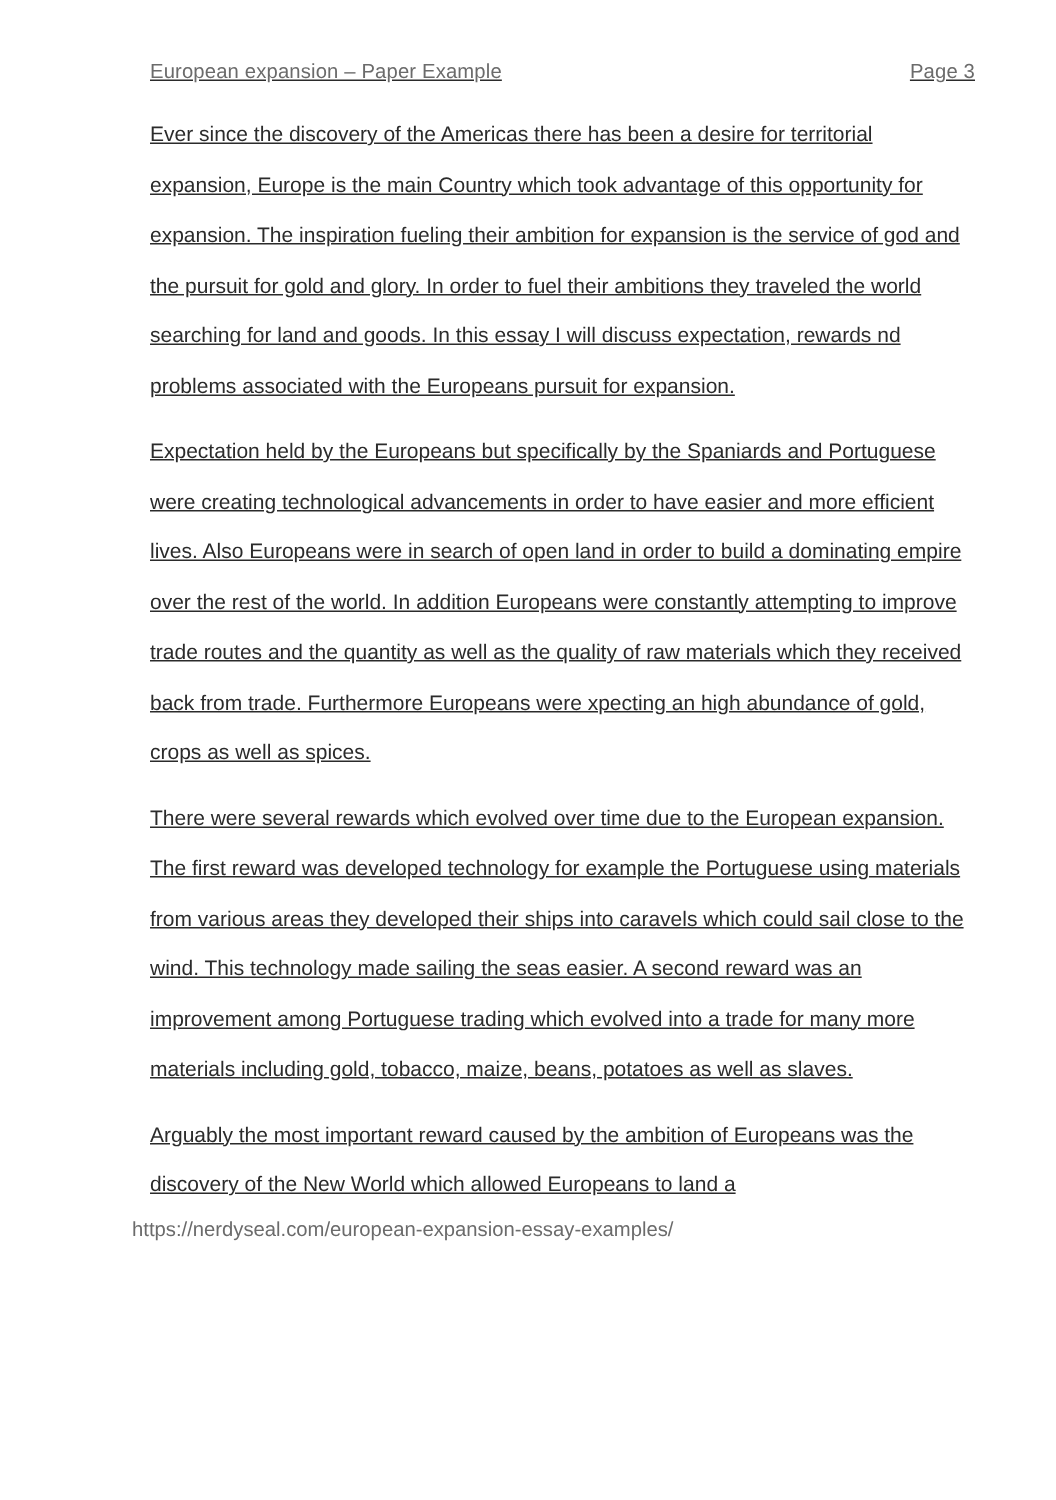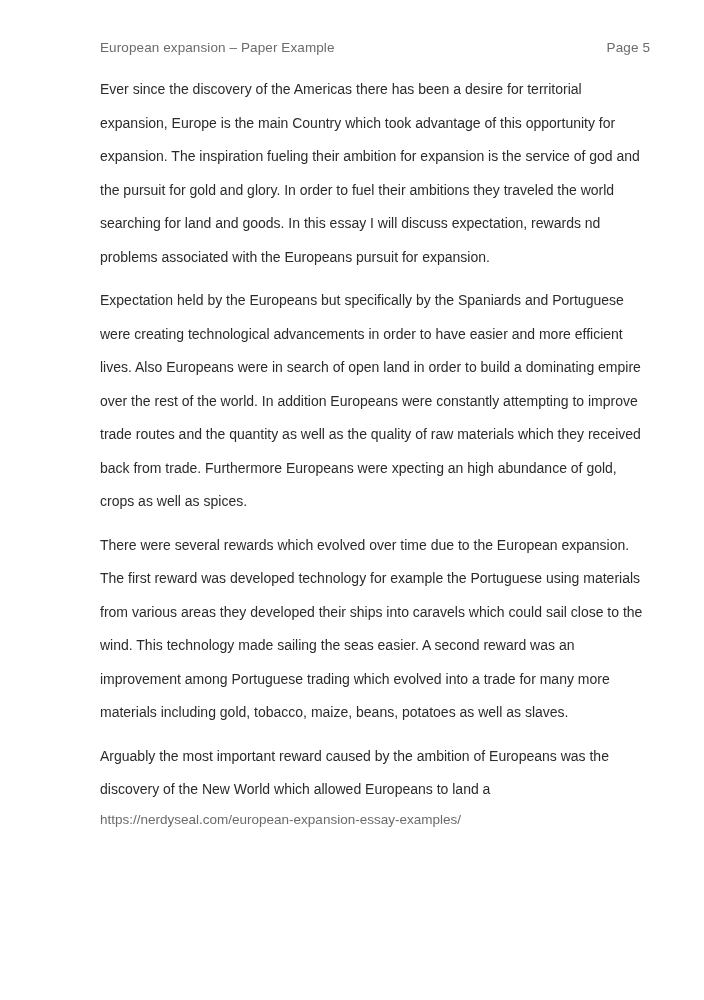--- a/index.html
+++ b/index.html
@@ -14,20 +14,21 @@
     color: #2b2b2b;
     position: relative;
     overflow: hidden;
   }
   .page {
     box-sizing: border-box;
     width: 704px;
     height: 869px;
     padding: 40px 54px 0 100px;
     position: relative;
+    text-decoration: underline;
   }
   .header {
     display: flex;
     align-items: baseline;
     justify-content: space-between;
     font-size: 13.5px;
     color: #6b6b6b;
     letter-spacing: 0.1px;
     margin-bottom: 18px;
   }
@@ -46,38 +47,38 @@
     color: #2b2b2b;
     margin: 0 0 10px 0;
     text-align: left;
     max-width: 552px;
   }
   .para + .para {
     margin-top: 9px;
   }
   .footer {
     position: absolute;
-    left: 100px;
+    left: 88px;
     bottom: 42px;
     font-size: 13.5px;
     color: #6b6b6b;
   }
   .footer-link {
     color: #6b6b6b;
     text-decoration: none;
   }
 </style>
 </head>
 <body>
 
 <div class="page">
 
   <div class="header">
     <span class="header-title">European expansion – Paper Example</span>
-    <span class="header-page">Page 5</span>
+    <span class="header-page">Page 3</span>
   </div>
 
   <div class="body-copy">
     <p class="para">Ever since the discovery of the Americas there has been a desire for territorial expansion, Europe is the main Country which took advantage of this opportunity for expansion. The inspiration fueling their ambition for expansion is the service of god and the pursuit for gold and glory. In order to fuel their ambitions they traveled the world searching for land and goods. In this essay I will discuss expectation, rewards nd problems associated with the Europeans pursuit for expansion.</p>
     <p class="para">Expectation held by the Europeans but specifically by the Spaniards and Portuguese were creating technological advancements in order to have easier and more efficient lives. Also Europeans were in search of open land in order to build a dominating empire over the rest of the world. In addition Europeans were constantly attempting to improve trade routes and the quantity as well as the quality of raw materials which they received back from trade. Furthermore Europeans were xpecting an high abundance of gold, crops as well as spices.</p>
     <p class="para">There were several rewards which evolved over time due to the European expansion. The first reward was developed technology for example the Portuguese using materials from various areas they developed their ships into caravels which could sail close to the wind. This technology made sailing the seas easier. A second reward was an improvement among Portuguese trading which evolved into a trade for many more materials including gold, tobacco, maize, beans, potatoes as well as slaves.</p>
     <p class="para">Arguably the most important reward caused by the ambition of Europeans was the discovery of the New World which allowed Europeans to land a</p>
   </div>
 
   <div class="footer">

